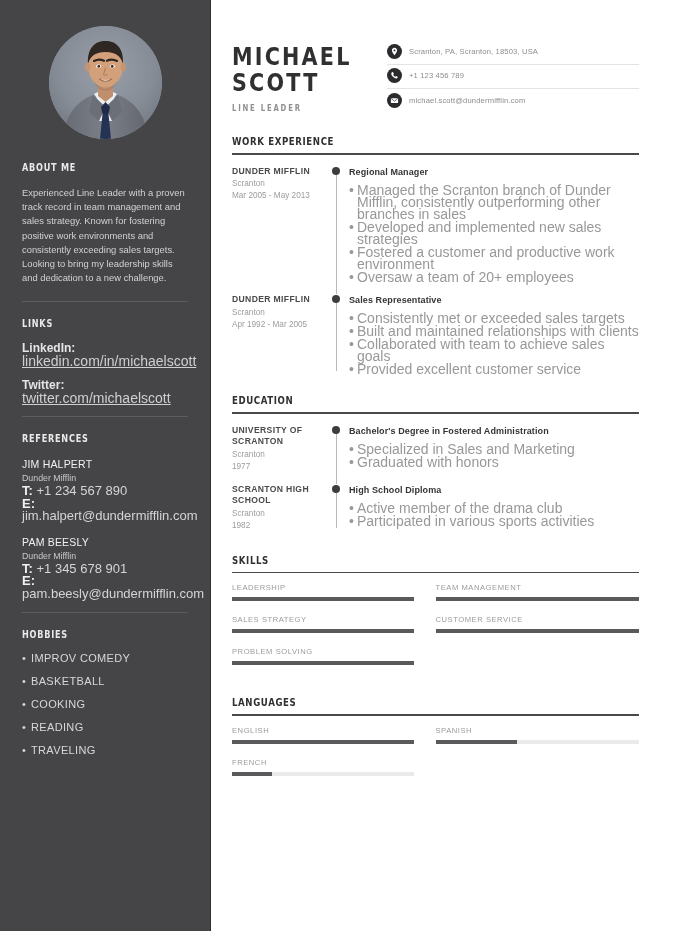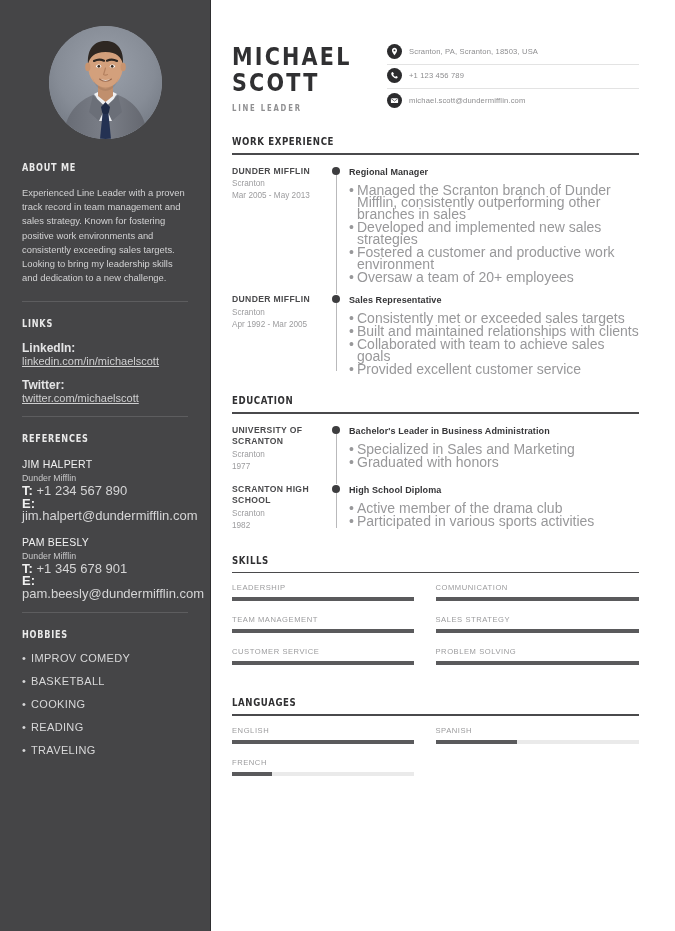--- a/index.html
+++ b/index.html
@@ -76,21 +76,21 @@
 
   .links-group { margin-top: 13px; }
   .link-item { margin-bottom: 11px; }
   .link-label {
     font-size: 12px;
     font-weight: bold;
     color: #e4e4e5;
     line-height: 13px;
   }
   .link-url {
-    font-size: 11px;
+    font-size: 14px;
     color: #cfcfd0;
     text-decoration: underline;
     line-height: 13px;
     display: block;
   }
 
   .ref-group { margin-top: 13px; }
   .ref-item { margin-bottom: 12px; }
   .ref-name {
     font-size: 10.5px;
@@ -563,21 +563,21 @@
         <div class="entry-left">
           <div class="entry-org">UNIVERSITY OF SCRANTON</div>
           <div class="entry-city">Scranton</div>
           <div class="entry-dates">1977</div>
         </div>
         <div class="entry-mid">
           <span class="tl-line"></span>
           <span class="tl-dot"></span>
         </div>
         <div class="entry-right">
-          <div class="entry-role">Bachelor's Leader in Business Administration</div>
+          <div class="entry-role">Bachelor's Degree in Fostered Administration</div>
           <ul class="bullets">
             <li class="bullet">Specialized in Sales and Marketing</li>
             <li class="bullet">Graduated with honors</li>
           </ul>
         </div>
       </div>
 
       <div class="entry">
         <div class="entry-left">
           <div class="entry-org">SCRANTON HIGH SCHOOL</div>
@@ -603,26 +603,20 @@
       <div class="sec-rule"></div>
       <div class="bar-grid">
 
         <div class="bar-cell">
           <div class="bar-label">LEADERSHIP</div>
           <div class="bar-track">
             <div class="bar-fill" style="width: 100%;"></div>
           </div>
         </div>
 
-        <div class="bar-cell">
-          <div class="bar-label">COMMUNICATION</div>
-          <div class="bar-track">
-            <div class="bar-fill" style="width: 100%;"></div>
-          </div>
-        </div>
 
         <div class="bar-cell">
           <div class="bar-label">TEAM MANAGEMENT</div>
           <div class="bar-track">
             <div class="bar-fill" style="width: 100%;"></div>
           </div>
         </div>
 
         <div class="bar-cell">
           <div class="bar-label">SALES STRATEGY</div>

